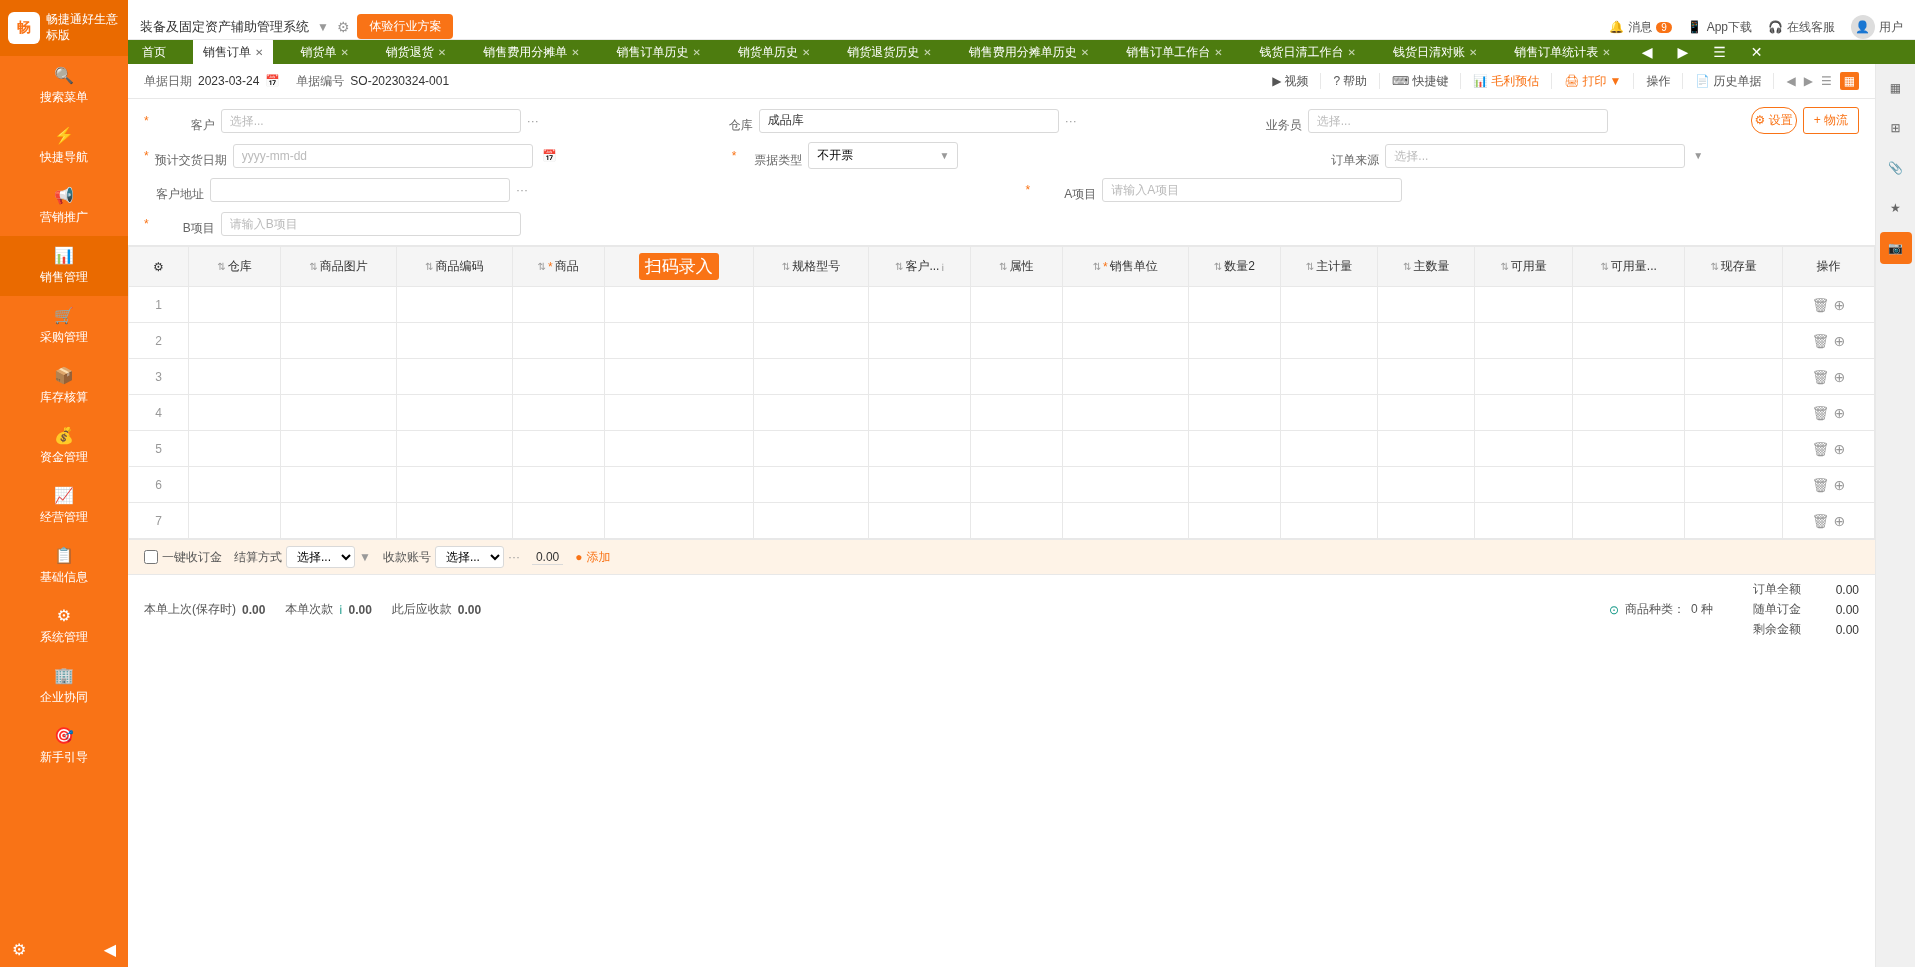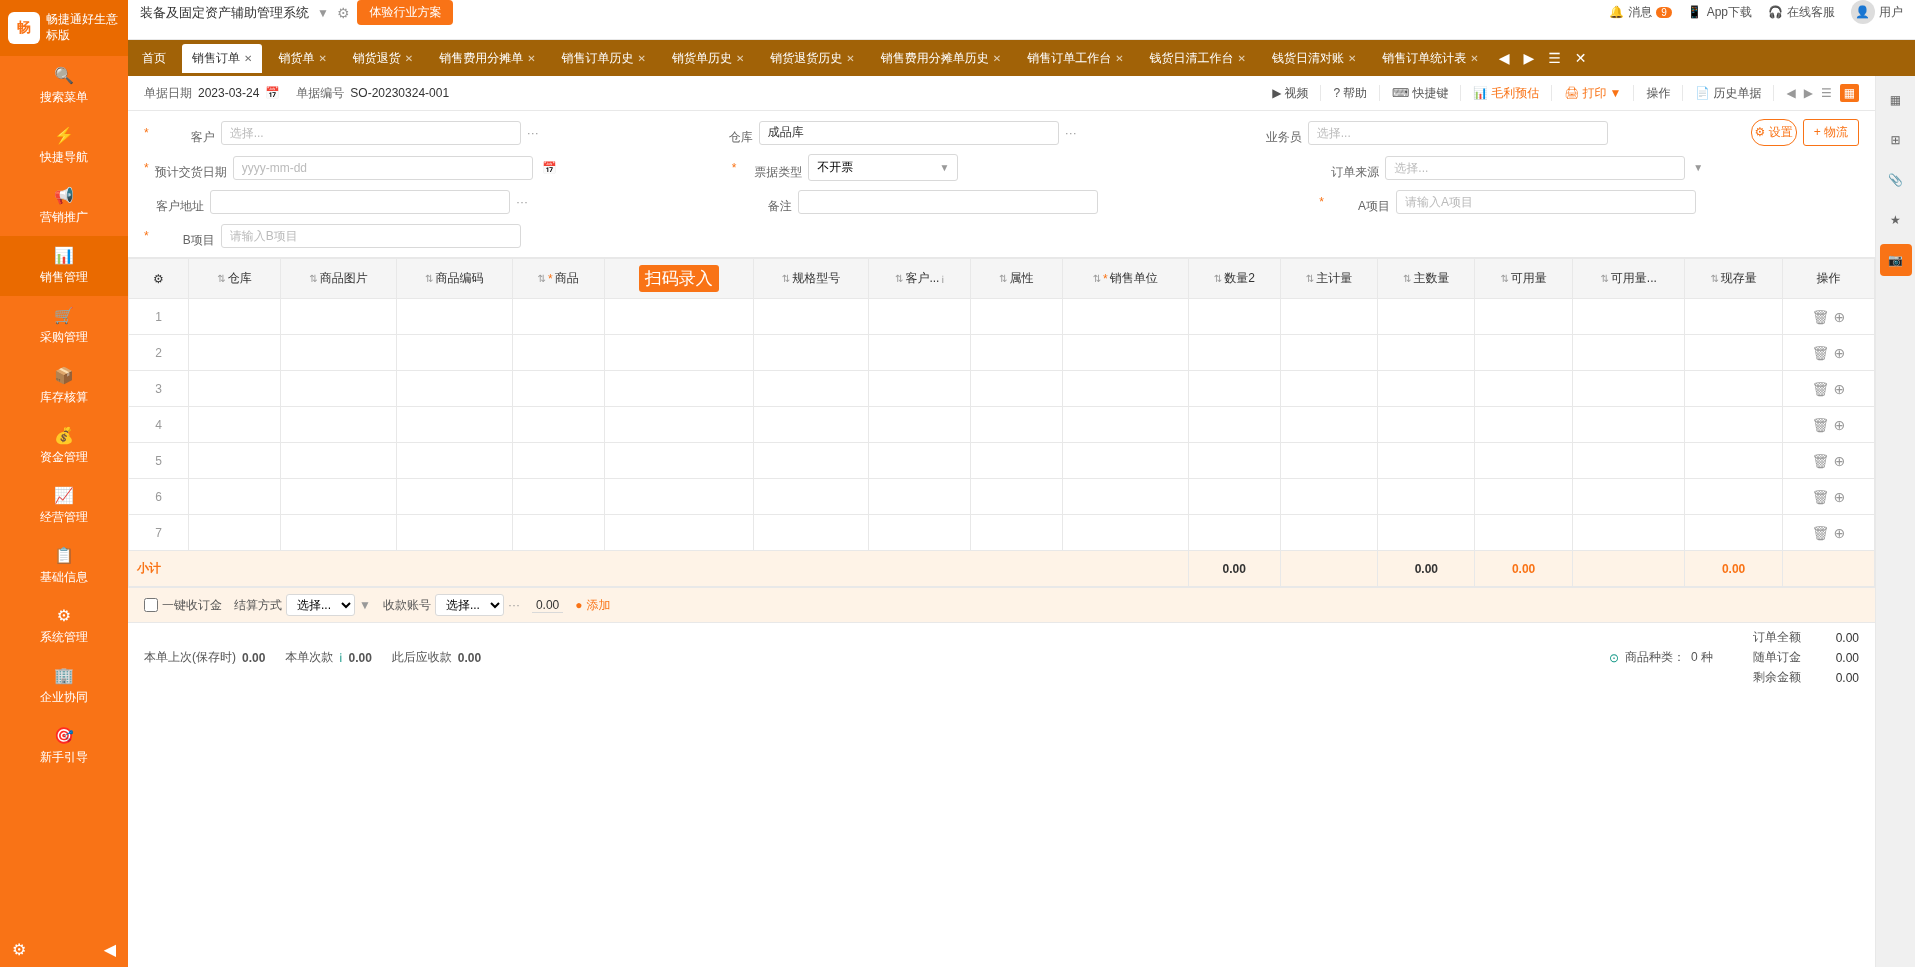--- a/index.html
+++ b/index.html
@@ -14,29 +14,29 @@
     .sidebar-item { width: 100%; display: flex; flex-direction: column; align-items: center; padding: 10px 4px; color: white; cursor: pointer; gap: 4px; font-size: 11px; }
     .sidebar-item.active { background: #ea6a00; }
     .sidebar-item-icon { font-size: 16px; }
     .sidebar-bottom { display: flex; justify-content: space-between; padding: 8px 12px; width: 100%; }
     .sidebar-bottom-btn { color: white; font-size: 16px; cursor: pointer; }
 
     
     .main { flex: 1; display: flex; flex-direction: column; overflow: hidden; }
 
     
-    .topbar { height: 40px; background: #fff; display: flex; align-items: flex-start; justify-content: space-between; padding: 0 12px; border-bottom: 1px solid #e8e8e8; flex-shrink: 0; }
+    .topbar { height: 40px; background: #fff; display: flex; align-items: flex-end; justify-content: space-between; padding: 0 12px; border-bottom: 1px solid #e8e8e8; flex-shrink: 0; }
     .topbar-left { display: flex; align-items: center; gap: 8px; }
     .topbar-btn { background: #f97316; color: white; border: none; padding: 4px 12px; border-radius: 4px; cursor: pointer; font-size: 12px; }
     .topbar-right { display: flex; align-items: center; gap: 16px; color: #555; font-size: 12px; }
     .topbar-right-item { display: flex; align-items: center; gap: 4px; cursor: pointer; }
     .badge { background: #f97316; color: white; border-radius: 10px; padding: 0 5px; font-size: 10px; }
 
     
-    .tabs { height: 36px; background: #a16207; display: flex; align-items: center; overflow-x: auto; flex-shrink: 0; padding: 0 4px; gap: 6px; }
+    .tabs { height: 24px; background: #4d7c0f; display: flex; align-items: center; overflow-x: auto; flex-shrink: 0; padding: 0 4px; gap: 17px; }
     .tabs::-webkit-scrollbar { display: none; }
     .tab { padding: 6px 10px; color: white; cursor: pointer; white-space: nowrap; border-radius: 3px 3px 0 0; font-size: 12px; display: flex; align-items: center; gap: 4px; }
     .tab.active { background: white; color: #333; }
     .tab-close { font-size: 10px; opacity: 0.7; }
     .tabs-nav { color: white; padding: 0 4px; cursor: pointer; font-size: 14px; flex-shrink: 0; }
 
     
     .content { flex: 1; display: flex; overflow: hidden; }
     .content-main { flex: 1; overflow-y: auto; background: white; }
 
@@ -371,24 +371,20 @@
           </div>
         </div>
 
         <div class="form-row">
           <div class="field-group">
             <span class="field-label">客户地址</span>
             <input class="field-input" style="flex: 2 1 0%;" placeholder="">
             <span class="field-dots">···</span>
           </div>
           <div class="field-group" style="margin-left:40px;">
-            <span class="field-label">备注</span>
-            <input class="field-input" style="flex: 3 1 0%;" placeholder="">
-          </div>
-          <div class="field-group" style="margin-left:40px;">
             <span class="field-required">* </span>
             <span class="field-label">A项目</span>
             <input class="field-input" placeholder="请输入A项目" style="flex: 2 1 0%;">
           </div>
         </div>
 
         <div class="form-row">
           <div class="field-group">
             <span class="field-required">* </span>
             <span class="field-label">B项目</span>
@@ -661,32 +657,20 @@
               <td></td>
               <td></td>
               <td>
                 <div class="col-action">
                   <span class="icon-btn">🗑</span>
                   <span class="icon-btn">⊕</span>
                 </div>
               </td>
             </tr>
 
-            <tr class="subtotal">
-              <td colspan="10" style="text-align:left;padding-left:8px;color:#f97316;font-weight:bold;">
-                <span>小计</span>
-              </td>
-              <td style="font-weight:bold;color:#333;">0.00</td>
-              <td></td>
-              <td style="font-weight:bold;color:#333;">0.00</td>
-              <td style="font-weight:bold;color:#f97316;">0.00</td>
-              <td></td>
-              <td style="font-weight:bold;color:#f97316;">0.00</td>
-              <td></td>
-            </tr>
           </tbody>
         </table>
       </div>
 
       <div class="bottom-bar">
         <div class="bottom-bar-item">
           <input type="checkbox" class="bottom-checkbox" style="">
           <span>一键收订金</span>
         </div>
         <div class="bottom-bar-item">

